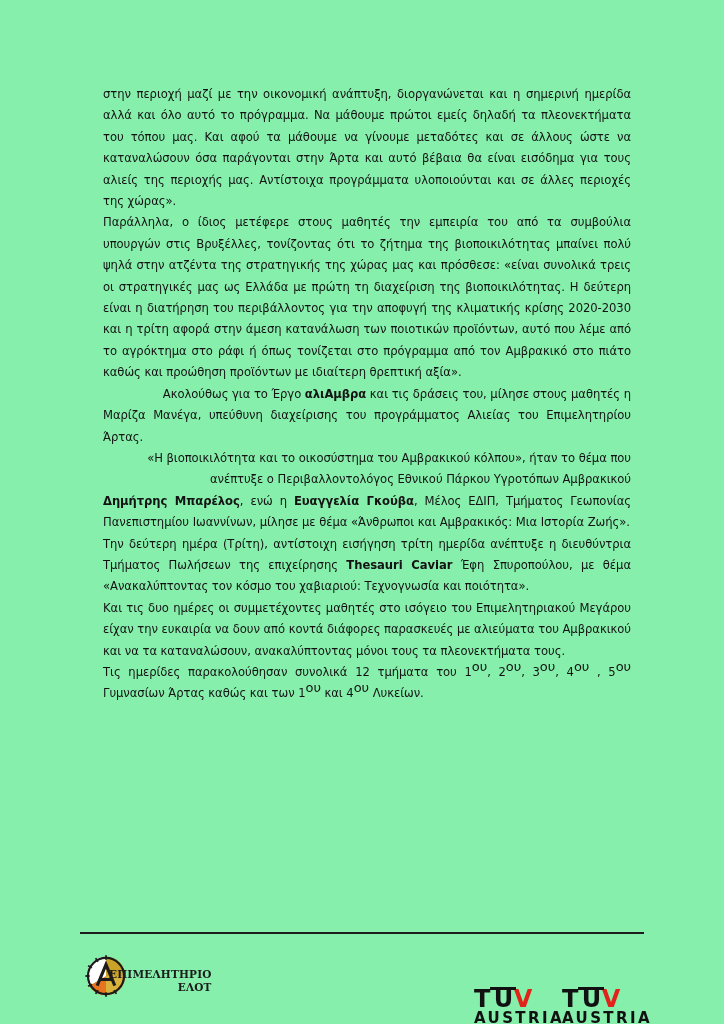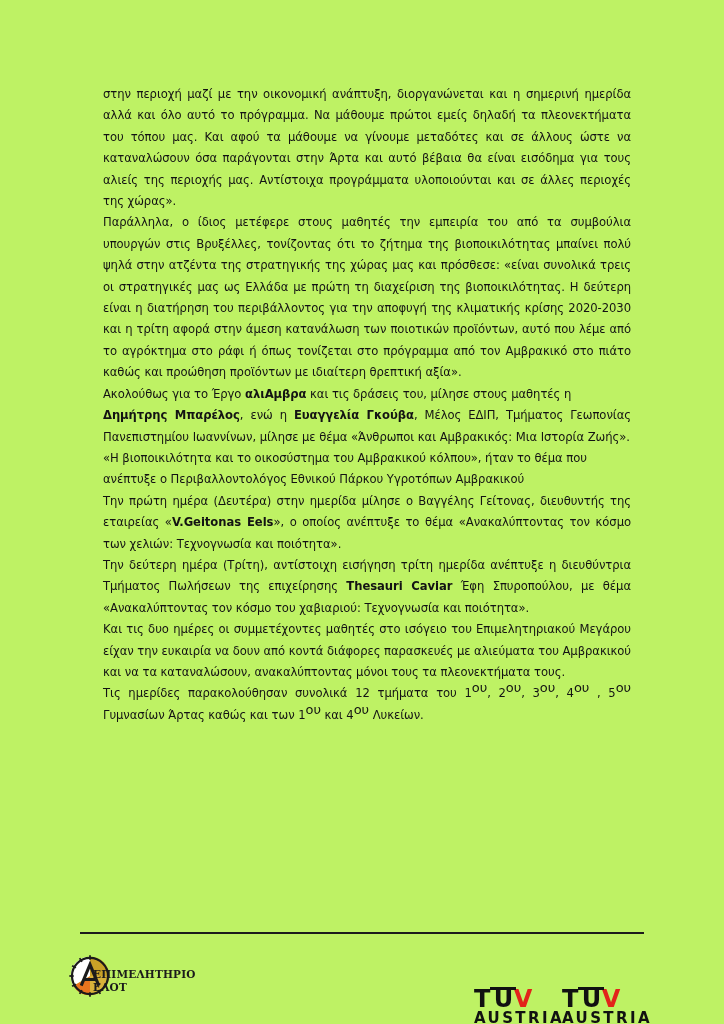--- a/index.html
+++ b/index.html
@@ -14,42 +14,42 @@
     font-family: "DejaVu Sans", "Liberation Sans", sans-serif;
     color: #1a1a1a;
     position: relative;
     overflow: hidden;
   }
 
   .page {
     position: relative;
     width: 724px;
     height: 1024px;
-    background: #bef264;
+    background: #86efac;
   }
 
   .content {
     position: absolute;
     left: 103px;
     top: 84px;
     width: 528px;
   }
 
   p.para {
     margin: 0;
     font-size: 11.6px;
     line-height: 21.4px;
     text-align: justify;
     text-justify: inter-word;
     color: #131313;
     letter-spacing: -0.06px;
   }
 
   p.para.left {
-    text-align: left;
+    text-align: right;
   }
 
   b, .bold { font-weight: bold; }
 
   sup.ord {
     font-size: 13px;
     vertical-align: super;
     line-height: 0;
   }
   .spacer-lg { height: 44px; }
@@ -66,24 +66,25 @@
     position: absolute;
     left: 80px;
     top: 2px;
     width: 564px;
     height: 2px;
     background: #1c1c1c;
   }
 
   .chamber-logo {
     position: absolute;
-    left: 68px;
+    left: 84px;
     top: 22px;
     width: 180px;
     height: 56px;
+    text-align: right;
   }
   .chamber-mark {
     position: absolute;
     left: 0px;
     top: 2px;
     width: 44px;
     height: 44px;
   }
   .chamber-text {
     position: absolute;
@@ -163,23 +164,23 @@
 </style>
 </head>
 <body>
 
 <div class="page">
 
   <div class="content" id="body-content">
       <p class="para"><span>στην περιοχή μαζί με την οικονομική ανάπτυξη, διοργανώνεται και η σημερινή ημερίδα αλλά και όλο αυτό το πρόγραμμα. Να μάθουμε πρώτοι εμείς δηλαδή τα πλεονεκτήματα του τόπου μας. Και αφού τα μάθουμε να γίνουμε μεταδότες και σε άλλους ώστε να καταναλώσουν όσα παράγονται στην Άρτα και αυτό βέβαια θα είναι εισόδημα για τους αλιείς της περιοχής μας. Αντίστοιχα προγράμματα υλοποιούνται και σε άλλες περιοχές της χώρας».</span></p>
       <p class="para"><span>Παράλληλα, ο ίδιος μετέφερε στους μαθητές την εμπειρία του από τα συμβούλια υπουργών στις Βρυξέλλες, τονίζοντας ότι το ζήτημα της βιοποικιλότητας μπαίνει πολύ ψηλά στην ατζέντα της στρατηγικής της χώρας μας και πρόσθεσε: «είναι συνολικά τρεις οι στρατηγικές μας ως Ελλάδα με πρώτη τη διαχείριση της βιοποικιλότητας. Η δεύτερη είναι η διατήρηση του περιβάλλοντος για την αποφυγή της κλιματικής κρίσης 2020-2030 και η τρίτη αφορά στην άμεση κατανάλωση των ποιοτικών προϊόντων, αυτό που λέμε από το αγρόκτημα στο ράφι ή όπως τονίζεται στο πρόγραμμα από τον Αμβρακικό στο πιάτο καθώς και προώθηση προϊόντων με ιδιαίτερη θρεπτική αξία».</span></p>
       <p class="para left"><span>Ακολούθως για το Έργο </span><b>αλιΑμβρα</b><span> και τις δράσεις του, μίλησε στους μαθητές η</span></p>
+      <p class="para"><span>Μαρίζα Μανέγα, υπεύθυνη διαχείρισης του προγράμματος Αλιείας του Επιμελητηρίου Άρτας.</span></p>
+      <p class="para left"><span>«Η βιοποικιλότητα και το οικοσύστημα του Αμβρακικού κόλπου», ήταν το θέμα που ανέπτυξε ο Περιβαλλοντολόγος Εθνικού Πάρκου Υγροτόπων Αμβρακικού</span></p>
       <p class="para"><b>Δημήτρης Μπαρέλος</b><span>, ενώ η </span><b>Ευαγγελία Γκούβα</b><span>, Μέλος ΕΔΙΠ, Τμήματος Γεωπονίας Πανεπιστημίου Ιωαννίνων, μίλησε με θέμα «Άνθρωποι και Αμβρακικός: Μια Ιστορία Ζωής».</span></p>
-      <p class="para left"><span>«Η βιοποικιλότητα και το οικοσύστημα του Αμβρακικού κόλπου», ήταν το θέμα που ανέπτυξε ο Περιβαλλοντολόγος Εθνικού Πάρκου Υγροτόπων Αμβρακικού</span></p>
-      <p class="para"><span>Την πρώτη ημέρα (Δευτέρα) στην ημερίδα μίλησε ο Βαγγέλης Γείτονας, διευθυντής της εταιρείας «</span><b>V.Geitonas Eels</b><span>», ο οποίος ανέπτυξε το θέμα «Ανακαλύπτοντας τον κόσμο των χελιών: Τεχνογνωσία και ποιότητα».</span></p>
       <p class="para"><span>Την δεύτερη ημέρα (Τρίτη), αντίστοιχη εισήγηση τρίτη ημερίδα ανέπτυξε η διευθύντρια Τμήματος Πωλήσεων της επιχείρησης </span><b>Thesauri Caviar</b><span> Έφη Σπυροπούλου, με θέμα «Ανακαλύπτοντας τον κόσμο του χαβιαριού: Τεχνογνωσία και ποιότητα».</span></p>
       <p class="para"><span>Και τις δυο ημέρες οι συμμετέχοντες μαθητές στο ισόγειο του Επιμελητηριακού Μεγάρου είχαν την ευκαιρία να δουν από κοντά διάφορες παρασκευές με αλιεύματα του Αμβρακικού και να τα καταναλώσουν, ανακαλύπτοντας μόνοι τους τα πλεονεκτήματα τους.</span></p>
       <p class="para"><span>Τις ημερίδες παρακολούθησαν συνολικά 12 τμήματα του 1</span><sup class="ord">ου</sup><span>, 2</span><sup class="ord">ου</sup><span>, 3</span><sup class="ord">ου</sup><span>, 4</span><sup class="ord">ου</sup><span> , 5</span><sup class="ord">ου</sup><span> Γυμνασίων Άρτας καθώς και των 1</span><sup class="ord">ου</sup><span> και 4</span><sup class="ord">ου</sup><span> Λυκείων.</span></p>
       <div class="spacer-lg"></div>
     </div>
 
   <div class="footer">
     <div class="footer-rule"></div>
 
     <div class="chamber-logo">

